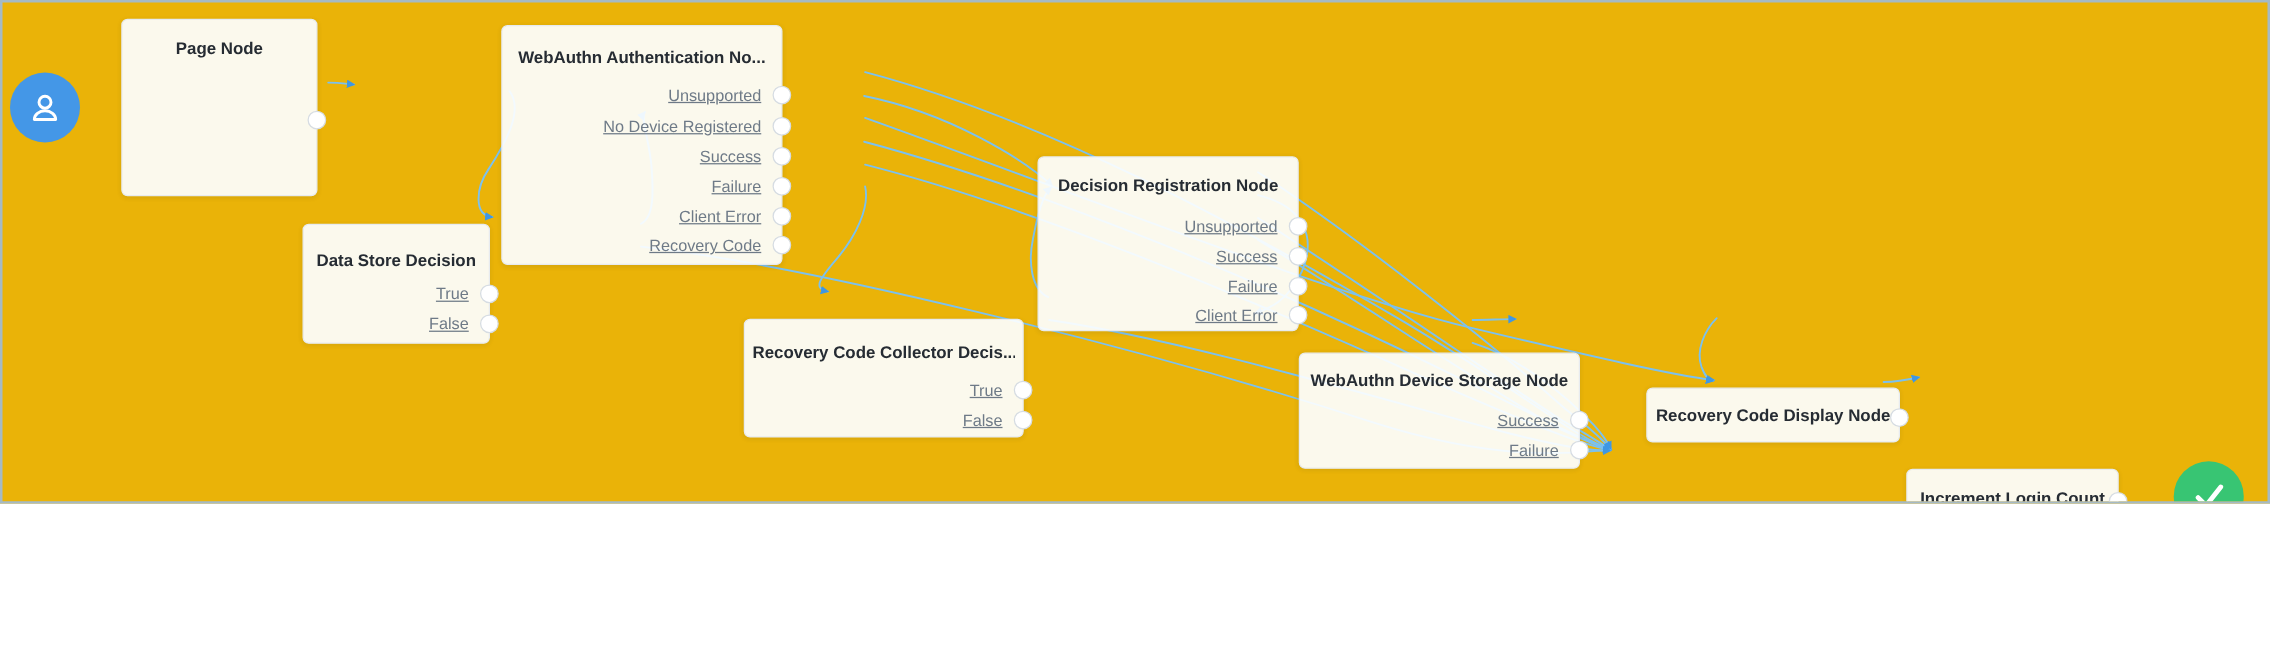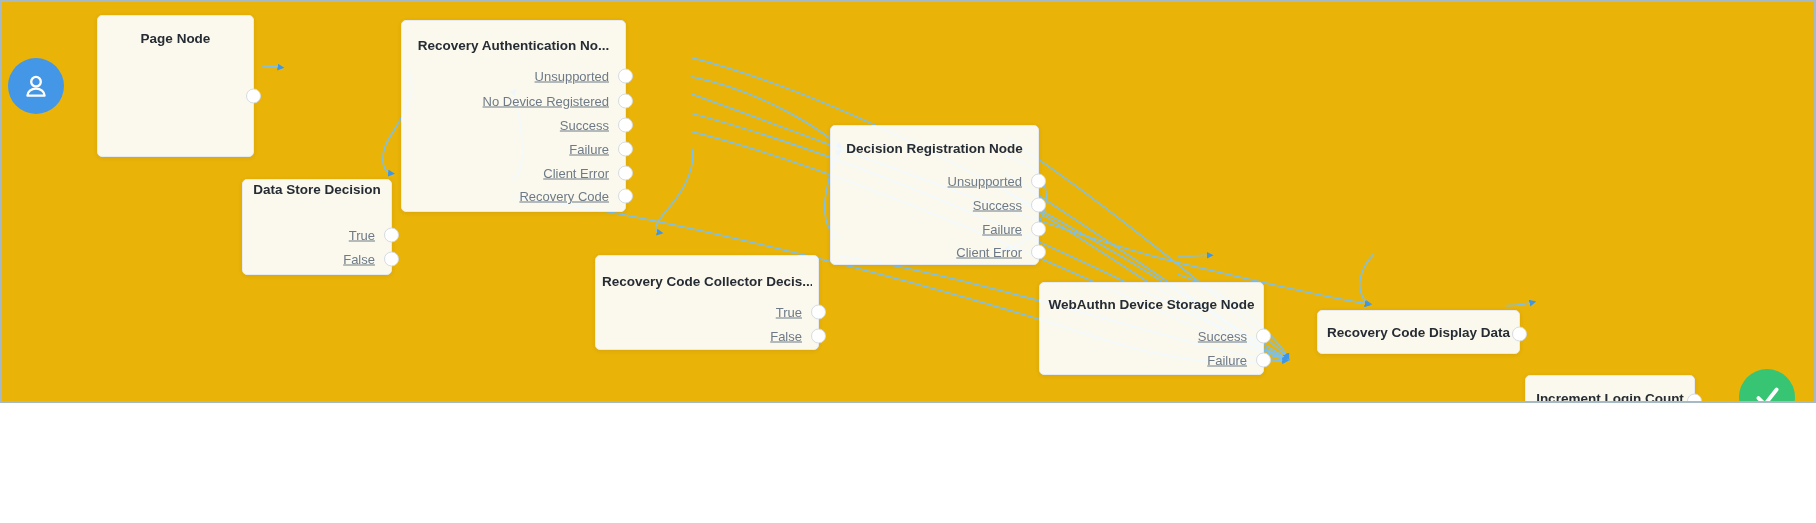--- a/index.html
+++ b/index.html
@@ -78,28 +78,28 @@
       <path d="M 1262 357 C 1313 373, 1361 413, 1389 443 C 1400 455, 1404 462, 1407 468" class="edge" marker-end="url(#arrowhead)"></path>
       <path d="M 1518 331 C 1505 344, 1496 365, 1502 382 C 1506 392, 1509 396, 1514 397" class="edge" marker-end="url(#arrowhead)"></path>
       <path d="M 1693 398 C 1707 398, 1717 396, 1730 393" class="edge" marker-end="url(#arrowhead)"></path>
     </svg>
   <div class="node-layer">
       <div class="node" style="left: 95px; top: 13px; width: 157px; height: 142px;">
         <div class="node-title" style="top: 14px;">Page Node</div>
         <span class="dot" style="top: 80px;"></span>
       </div>
       <div class="node" style="left: 240px; top: 177px; width: 150px; height: 96px;">
-        <div class="node-title" style="top: 1px; text-align: center;">Data Store Decision</div>
+        <div class="node-title" style="top: 20px; text-align: center;">Data Store Decision</div>
         <div class="outcome" style="top: 55px;">True</div>
         <span class="dot" style="top: 55px;"></span>
         <div class="outcome" style="top: 79px;">False</div>
         <span class="dot" style="top: 79px;"></span>
       </div>
       <div class="node" style="left: 399px; top: 18px; width: 225px; height: 192px;">
-        <div class="node-title" style="top: 16px;">Recovery Authentication No...</div>
+        <div class="node-title" style="top: 16px;">WebAuthn Authentication No...</div>
         <div class="outcome" style="top: 55px;">Unsupported</div>
         <span class="dot" style="top: 55px;"></span>
         <div class="outcome" style="top: 80px; text-align: right;">No Device Registered</div>
         <span class="dot" style="top: 80px;"></span>
         <div class="outcome" style="top: 104px;">Success</div>
         <span class="dot" style="top: 104px;"></span>
         <div class="outcome" style="top: 128px;">Failure</div>
         <span class="dot" style="top: 128px;"></span>
         <div class="outcome" style="top: 152px;">Client Error</div>
         <span class="dot" style="top: 152px;"></span>
@@ -125,21 +125,21 @@
         <span class="dot" style="top: 80px;"></span>
       </div>
       <div class="node" style="left: 1037px; top: 280px; width: 225px; height: 93px;">
         <div class="node-title" style="top: 13px;">WebAuthn Device Storage Node</div>
         <div class="outcome" style="top: 53px;">Success</div>
         <span class="dot" style="top: 53px;"></span>
         <div class="outcome" style="top: 77px;">Failure</div>
         <span class="dot" style="top: 77px;"></span>
       </div>
       <div class="node" style="left: 1315px; top: 308px; width: 203px; height: 44px;">
-        <div class="node-title" style="top: 13px;">Recovery Code Display Data</div>
+        <div class="node-title" style="top: 13px;">Recovery Code Display Node</div>
         <span class="dot" style="top: 23px;"></span>
       </div>
       <div class="node" style="left: 1523px; top: 373px; width: 170px; height: 47px;">
         <div class="node-title" style="top: 14px;">Increment Login Count</div>
         <span class="dot" style="top: 25px;"></span>
       </div>
       <div class="terminal" style="left: 6px; top: 56px; width: 56px; height: 56px; background: rgb(68, 151, 231);">
         <svg viewBox="-15 -15 30 30" width="32" height="32">
           <circle cx="0" cy="-4" r="4.5" fill="none" stroke="#fff" stroke-width="2.2"></circle>
           <path d="M -8 9 A 8 6.6 0 0 1 8 9 Z" fill="none" stroke="#fff" stroke-width="2.2" stroke-linejoin="round"></path>

